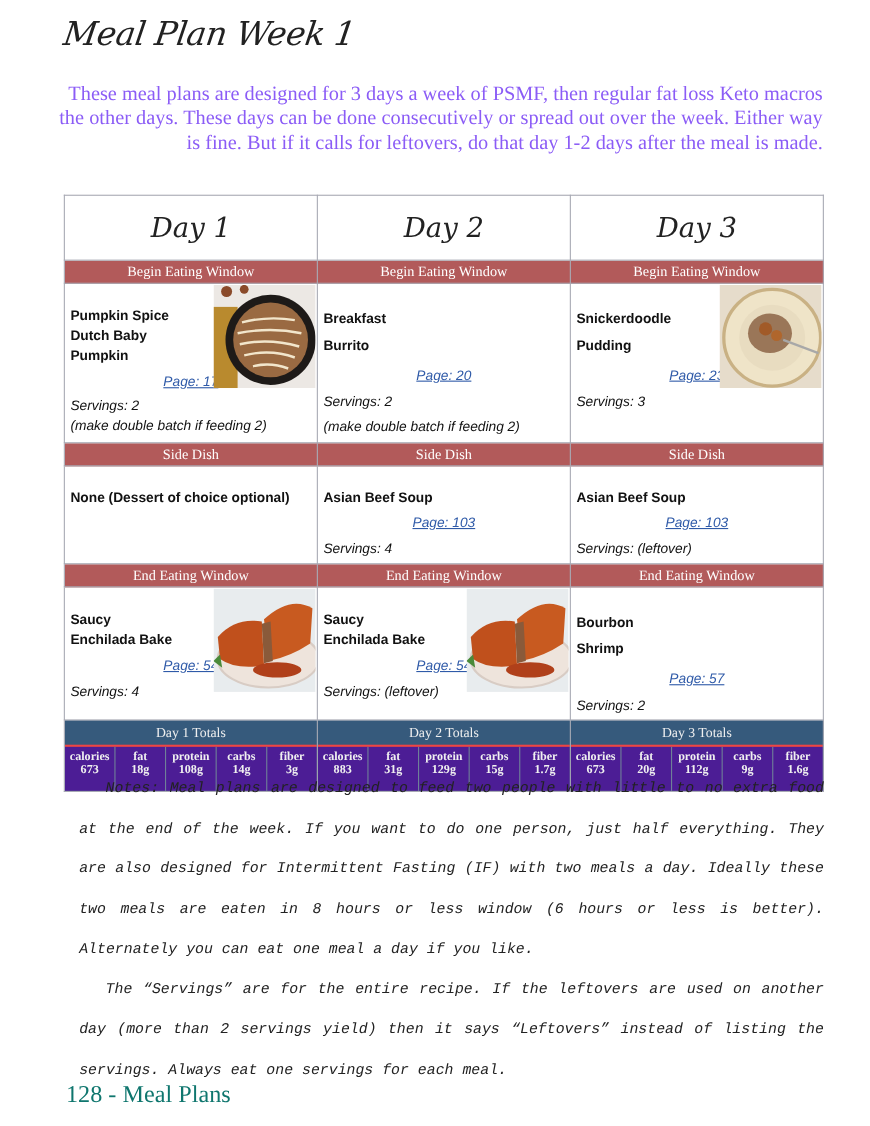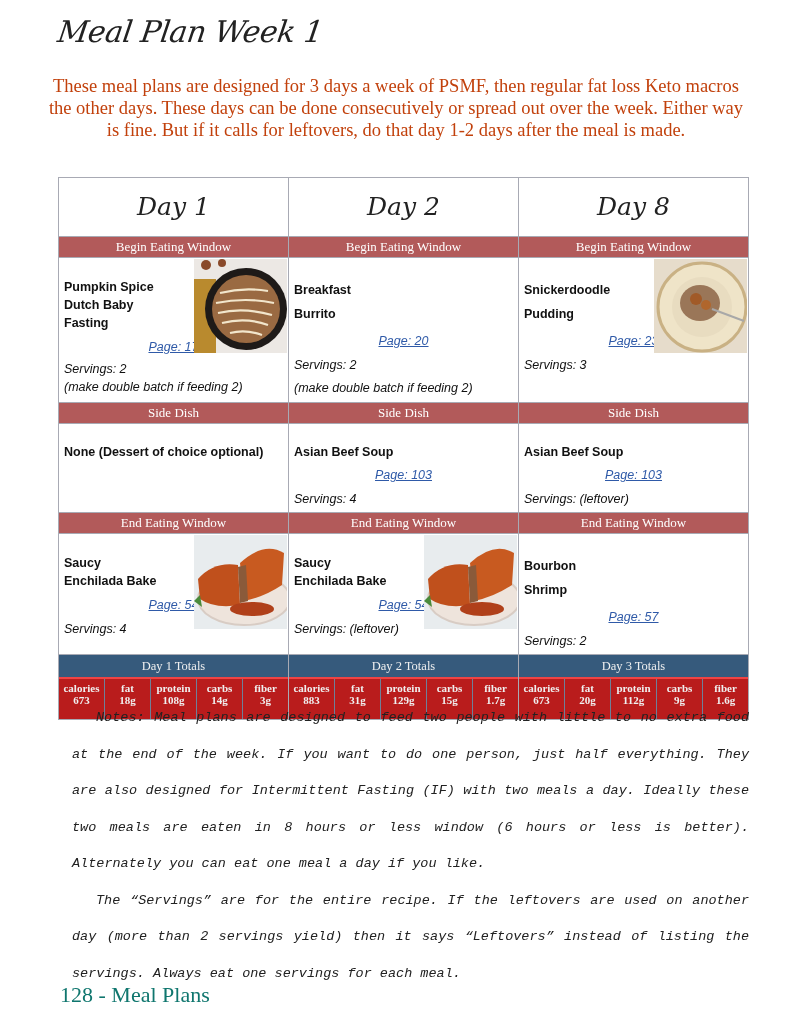--- a/index.html
+++ b/index.html
@@ -7,22 +7,22 @@
       width: 791px; height: 1024px; background: #ffffff; position: relative; overflow: hidden;
       font-family: "Liberation Serif", serif;
     }
     .title {
       position: absolute; left: 58px; top: 14px;
       font-family: "DejaVu Serif", serif; font-style: italic; font-size: 30px;
       color: #222; letter-spacing: -0.5px; transform: skewX(-8deg);
     }
     .intro {
       position: absolute; left: 44px; top: 75px; width: 704px;
-      text-align: center; font-family: "Liberation Serif", serif;
-      font-size: 18.5px; line-height: 22px; color: #c2410c;
+      text-align: right; font-family: "Liberation Serif", serif;
+      font-size: 18.5px; line-height: 22px; color: #8b5cf6;
     }
     table.plan {
       position: absolute; left: 58px; top: 177px; width: 690px;
       border-collapse: collapse; table-layout: fixed;
     }
     table.plan td { border: 1.5px solid #a8aab4; vertical-align: top; padding: 0; }
     .dayhead {
       height: 50px; text-align: center; font-family: "DejaVu Serif", serif;
       font-style: italic; font-size: 25px; color: #222; line-height: 58px; background: #fff;
     }
@@ -38,21 +38,21 @@
     .cell .name.spaced { line-height: 24px; }
     .cell .page { color: #2f5aa8; font-style: italic; text-decoration: underline; display: block; margin-top: 6px; line-height: 18px; text-align: center; }
     .cell .serv { font-style: italic; display: block; margin-top: 6px; line-height: 18px; }
     .cell .note { font-style: italic; display: block; line-height: 20px; }
     .thumb { position: absolute; right: 1px; top: 1px; width: 93px; height: 94px; overflow: hidden; }
     .totals-band {
       background: #365a7c; color: #f0f0f0; text-align: center;
       font-family: "Liberation Serif", serif; font-size: 12.5px; height: 22px; line-height: 22px;
       border-bottom: 2px solid #ef4444;
     }
-    .macros { display: flex; background: #b91c1c; height: 40px; }
+    .macros { display: flex; background: #4c1d95; height: 40px; }
     .macro {
       flex: 1; text-align: center; color: #f0f0f0; font-family: "Liberation Serif", serif;
       font-size: 11px; font-weight: bold; line-height: 12px; padding-top: 3px;
       border-right: 1px solid #6f8098;
     }
     .macro:last-child { border-right: none; }
     .macro .k { display: block; }
     .macro .v { display: block; }
     .notes {
       position: absolute; left: 72px; top: 700px; width: 677px;
@@ -74,34 +74,34 @@
 <table class="plan">
   <colgroup>
       <col style="width:230px">
       <col style="width:230px">
       <col style="width:230px">
     </colgroup>
   <tbody>
       <tr>
     <td class="dayhead">Day 1</td>
     <td class="dayhead">Day 2</td>
-    <td class="dayhead">Day 8</td>
+    <td class="dayhead">Day 3</td>
   </tr>
   <tr>
     <td class="band">Begin Eating Window</td>
     <td class="band">Begin Eating Window</td>
     <td class="band">Begin Eating Window</td>
   </tr>
   <tr style="height:125px;">
     <td>
       <div class="cell">
         <div class="name">
           <div>Pumpkin Spice</div>
           <div>Dutch Baby</div>
-          <div>Fasting</div>
+          <div>Pumpkin</div>
         </div>
         <span class="page">Page: 17</span>
         <span class="serv" style="margin-top:4px">Servings: 2</span>
         <span class="note" style="line-height:18px">(make double batch if feeding 2)</span>
         <div class="thumb">
           <svg width="93" height="94" viewBox="0 0 93 94">
             <rect width="93" height="94" fill="#ece8e4"></rect>
             <rect x="0" y="20" width="22" height="74" fill="#b98a2e"></rect>
             <circle cx="12" cy="6" r="5" fill="#8a4a2a"></circle>
             <circle cx="28" cy="4" r="4" fill="#8a4a2a"></circle>

